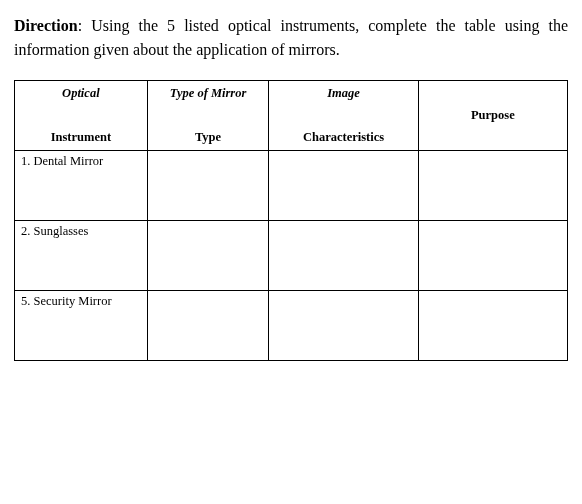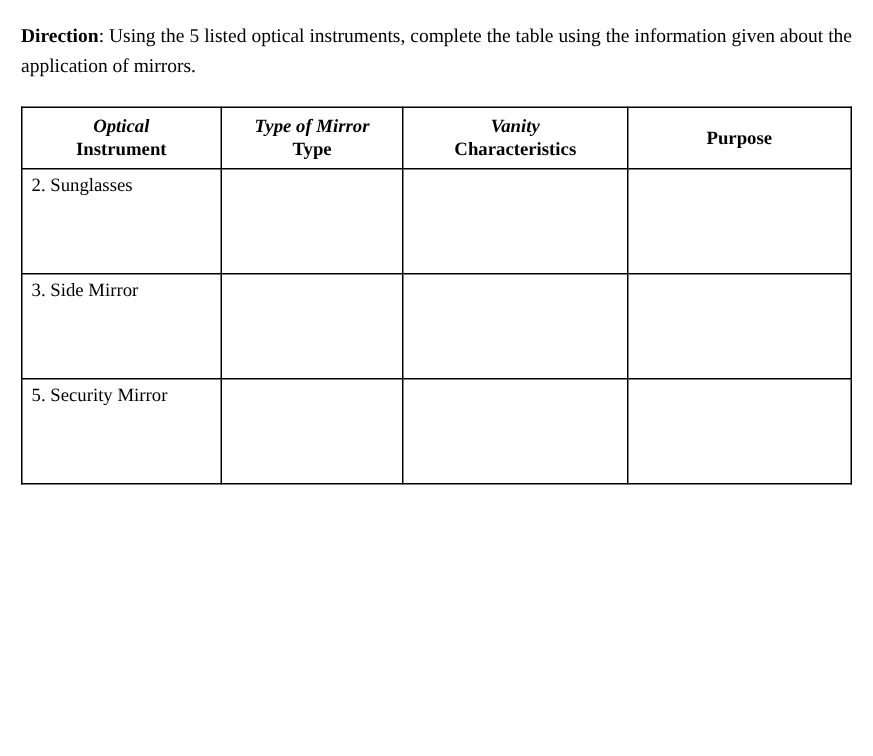--- a/index.html
+++ b/index.html
@@ -10,21 +10,21 @@
     body {
       font-family: Georgia, 'Times New Roman', serif;
       background: #ffffff;
       width: 582px;
       height: 504px;
       padding: 14px;
       color: #000;
     }
     .direction-container {
       margin-bottom: 18px;
-      font-size: 13px;
+      font-size: 16px;
       line-height: 1.5;
       text-align: justify;
     }
     .direction-label {
       font-weight: bold;
     }
     table {
       border-collapse: collapse;
       width: 100%;
       table-layout: fixed;
@@ -48,21 +48,21 @@
     .example-row td {
       height: 36px;
     }
     .data-row td {
       height: 70px;
     }
     .justify-cell {
       text-align: justify;
     }
     .header-line1 { display: block; font-style: italic; }
-    .header-line2 { display: block; }
+    .header-line2 { display: block; margin-top: 29px; }
   </style>
 </head>
 <body>
 
 <div class="direction-container">
   <span class="direction-label">Direction</span><span>: Using the 5 listed optical instruments, complete the table using the information given about the application of mirrors.</span>
 </div>
 
 <table>
   <colgroup>
@@ -75,37 +75,37 @@
     <tr>
       <th>
         <span class="header-line1">Optical</span>
         <span class="header-line2">Instrument</span>
       </th>
       <th>
         <span class="header-line1">Type of Mirror</span>
         <span class="header-line2">Type</span>
       </th>
       <th>
-        <span class="header-line1">Vanity</span>
+        <span class="header-line1">Image</span>
         <span class="header-line2">Characteristics</span>
       </th>
       <th>
         <span>Purpose</span>
       </th>
     </tr>
   </thead>
   <tbody>
     <tr class="data-row">
-      <td>2.  Sunglasses</td>
+      <td>1.  Dental Mirror</td>
       <td></td>
       <td></td>
       <td></td>
     </tr>
     <tr class="data-row">
-      <td>3.  Side Mirror</td>
+      <td>2.  Sunglasses</td>
       <td></td>
       <td></td>
       <td></td>
     </tr>
     <tr class="data-row">
       <td>5.  Security Mirror</td>
       <td></td>
       <td></td>
       <td></td>
     </tr>

